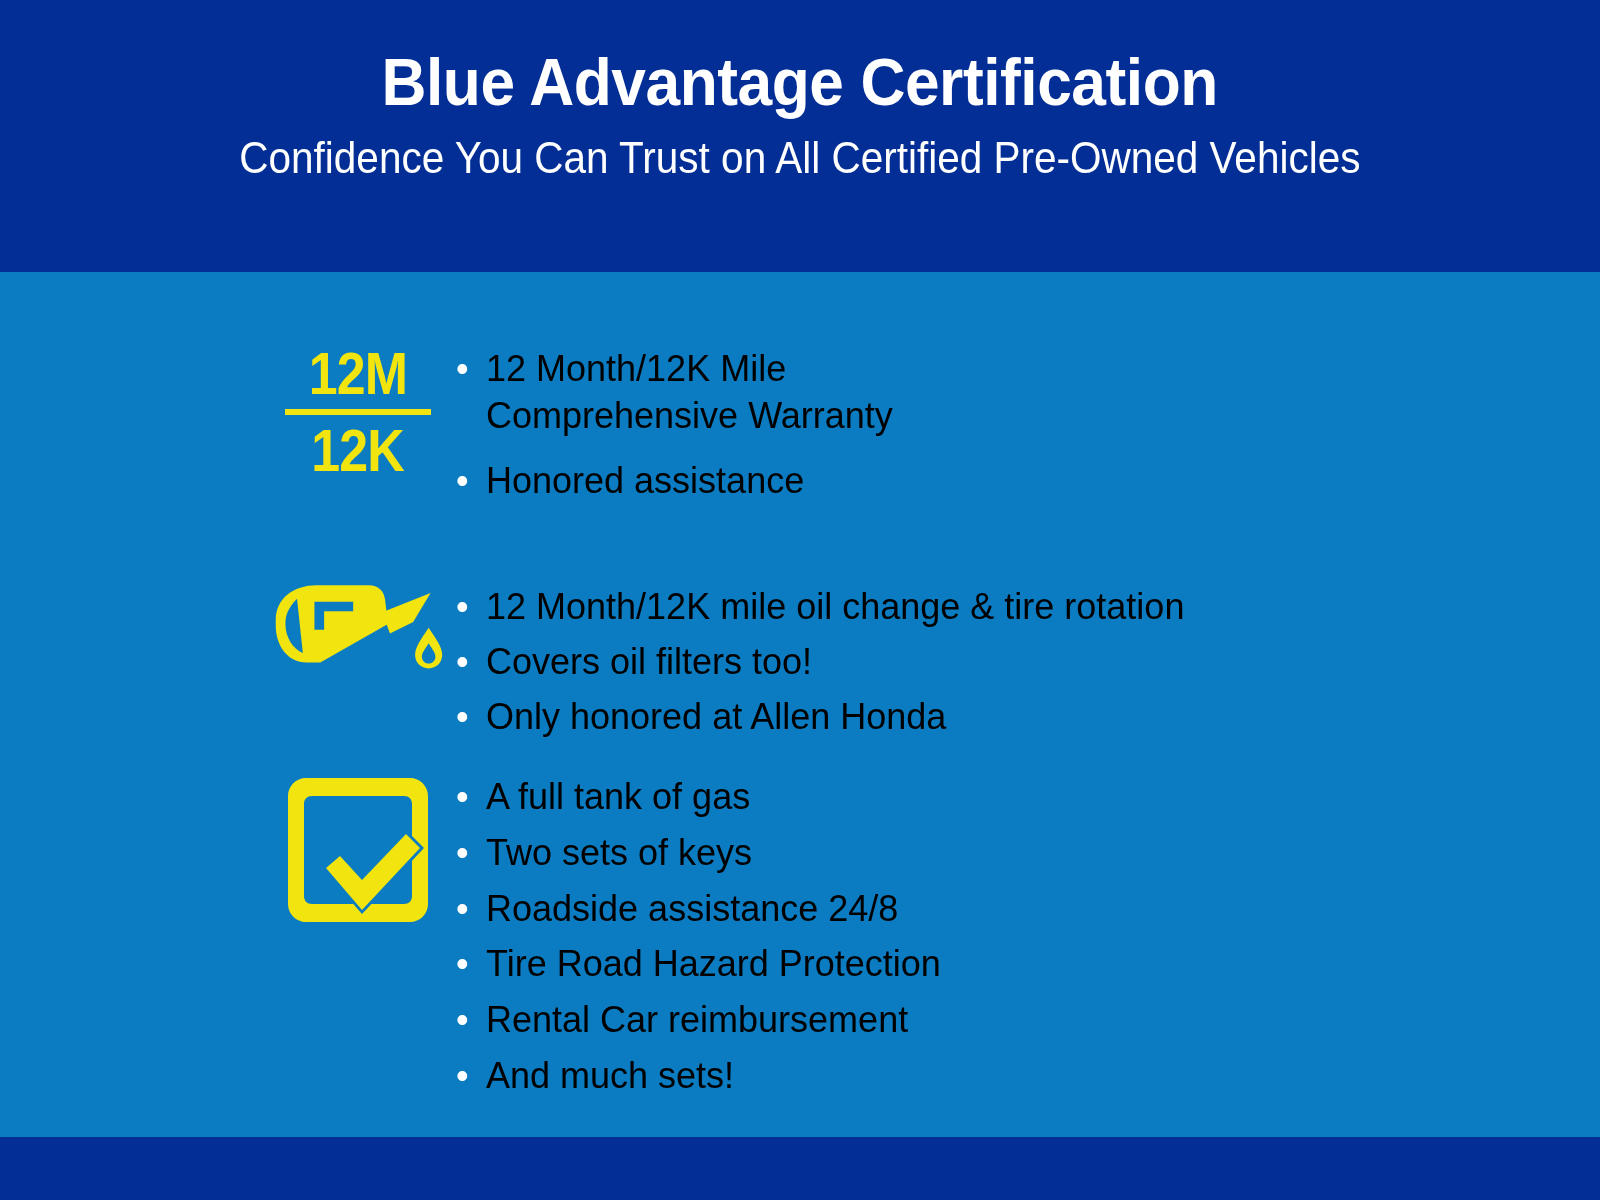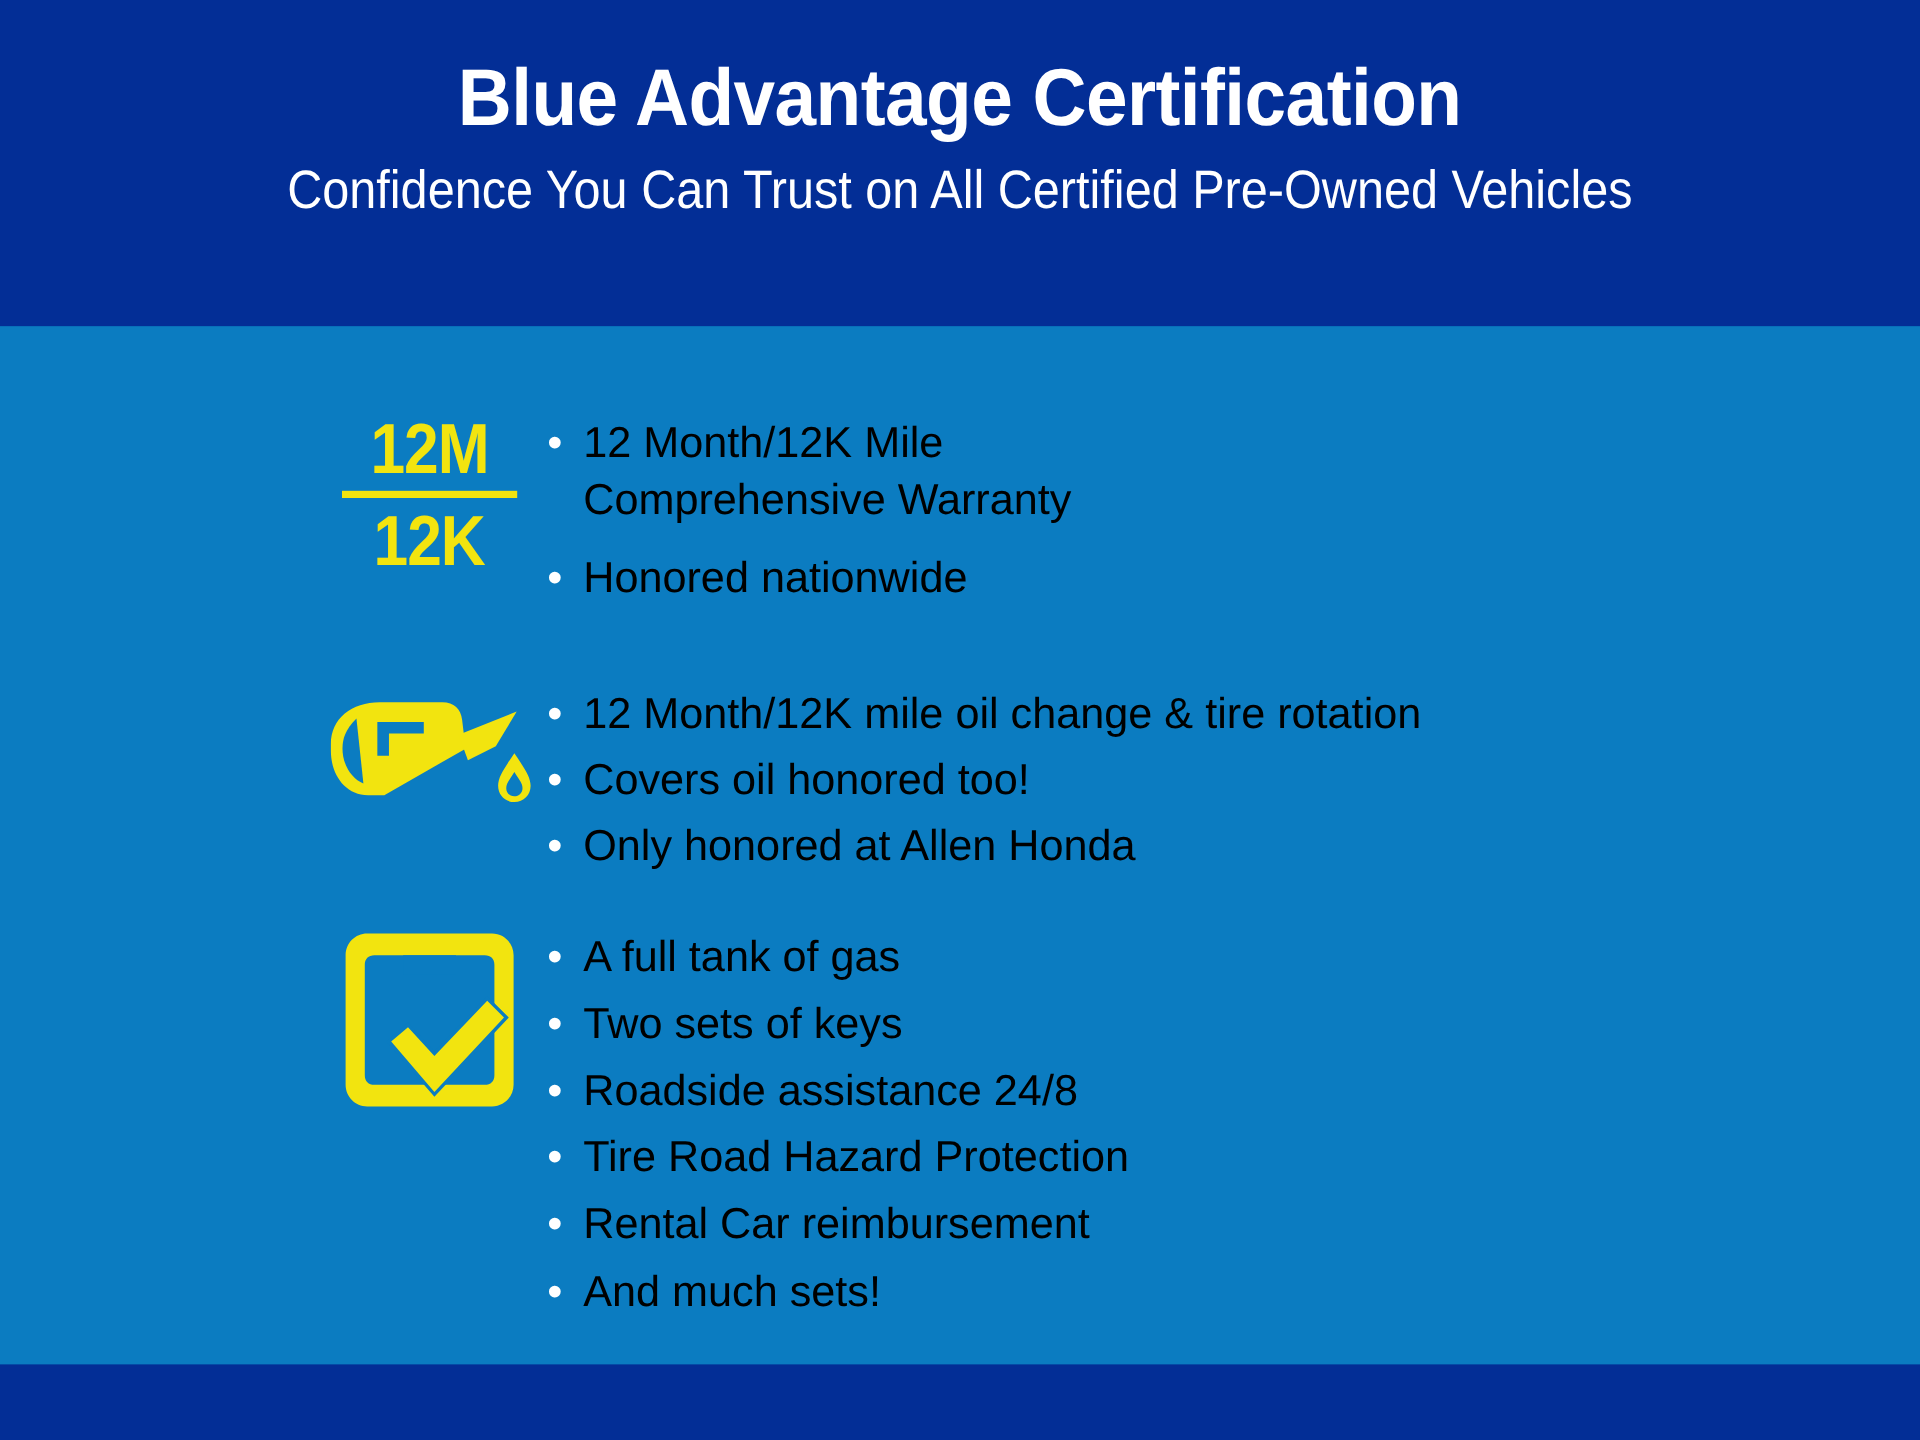--- a/index.html
+++ b/index.html
@@ -108,21 +108,21 @@
     line-height: 1.30;
   }
 
   
   #feature-warranty { left: 268px; top: 72px; }
   #feature-warranty .feature-list li { margin-bottom: 18px; }
   #feature-warranty .feature-list { margin-top: 2px; }
 
   #feature-maintenance { left: 268px; top: 296px; }
   #feature-maintenance .feature-list li { margin-bottom: 8px; }
-  #feature-maintenance .feature-list { margin-top: 4px; }
+  #feature-maintenance .feature-list { margin-top: 16px; }
 
   #feature-extras { left: 268px; top: 500px; }
   #feature-extras .feature-list li { margin-bottom: 9px; }
   #feature-extras .feature-list { margin-top: 2px; }
 
   
   .fraction-icon {
     display: flex;
     flex-direction: column;
     align-items: center;
@@ -173,21 +173,21 @@
       <div class="feature-icon">
         <div class="fraction-icon">
           <div class="frac-num">12M</div>
           <div class="frac-bar"></div>
           <div class="frac-den">12K</div>
         </div>
       </div>
       <ul class="feature-list">
         <li>12 Month/12K Mile
 Comprehensive Warranty</li>
-        <li>Honored nationwide</li>
+        <li>Honored assistance</li>
       </ul>
     </div>
 
     <div class="feature" id="feature-maintenance">
       <div class="feature-icon">
         <svg class="svg-icon" width="186" height="106" viewBox="0 0 186 106">
 
           <path d="M8 52
                    C8 30 26 16 50 16
                    L104 16
@@ -210,21 +210,21 @@
                    C152 80 158 72 166 60 Z" fill="#f2e40f"></path>
           <path d="M166 76
                    C171 84 173 86 173 90
                    C173 94 170 97 166 97
                    C162 97 159 94 159 90
                    C159 86 161 84 166 76 Z" fill="#0b7cc1"></path>
         </svg>
       </div>
       <ul class="feature-list">
         <li>12 Month/12K mile oil change &amp; tire rotation</li>
-        <li>Covers oil honored too!</li>
+        <li>Covers oil filters too!</li>
         <li>Only honored at Allen Honda</li>
       </ul>
     </div>
 
     <div class="feature" id="feature-extras">
       <div class="feature-icon">
         <svg class="svg-icon" width="160" height="156" viewBox="0 0 160 156">
 
           <path d="M28 6 L132 6 C142 6 150 14 150 24 L150 132 C150 142 142 150 132 150
                    L28 150 C18 150 10 142 10 132 L10 24 C10 14 18 6 28 6 Z

